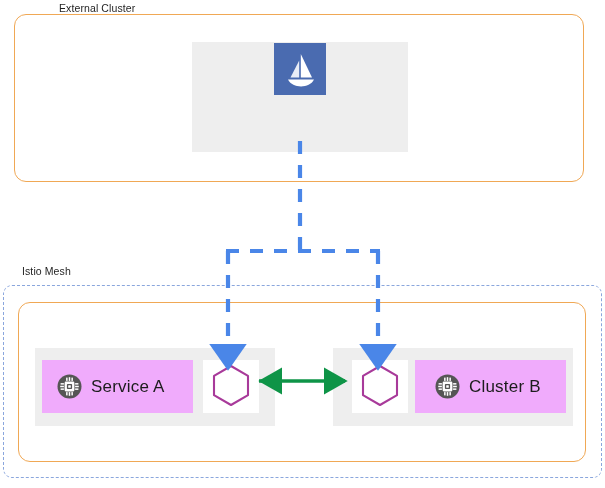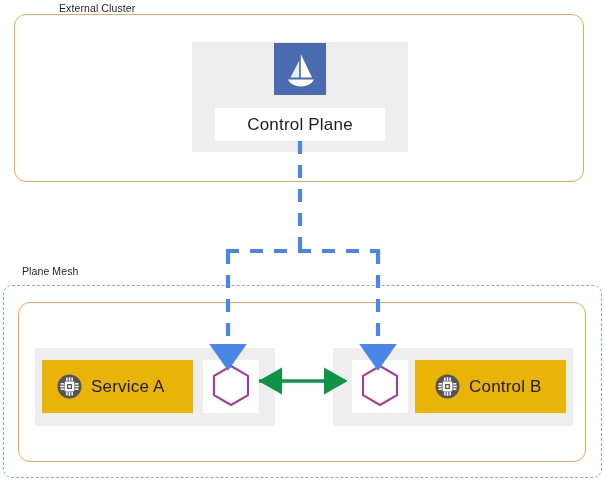--- a/index.html
+++ b/index.html
@@ -103,21 +103,21 @@
     height: 78px;
     background: #eeeeee;
   }
   .svc-shell.left  { left: 35px;  width: 240px; }
   .svc-shell.right { left: 333px; width: 240px; }
 
   .svc-namebox {
     position: absolute;
     top: 360px;
     height: 53px;
-    background: #eab308;
+    background: #f0abfc;
     display: flex;
     align-items: center;
     gap: 9px;
     box-sizing: border-box;
   }
   .svc-namebox.left  { left: 42px;  width: 151px; padding-left: 15px; }
   .svc-namebox.right { left: 415px; width: 151px; padding-left: 20px; }
   .svc-namebox span.svc-label {
     font-size: 17px;
     color: #1c1c1c;
@@ -163,25 +163,22 @@
       <rect x="0" y="0" width="52" height="52" fill="#4a6bb0"></rect>
 
       <path d="M26.8 11 L26.8 34.5 L38 34.5 Z" fill="#ffffff"></path>
 
       <path d="M25.2 17.5 L25.2 34.5 L16.5 34.5 Z" fill="#ffffff" opacity="0.88"></path>
 
       <path d="M14 36.6 L40 36.6 C37.5 41.6 32.4 43.4 27 43.4 C21.6 43.4 16.5 41.6 14 36.6 Z" fill="#ffffff"></path>
     </svg>
   </div>
 
-  <div class="cp-namebox">
-    <span>Control Plane</span>
-  </div>
-
-  <div class="group-label" style="left:22px; top:265px;">Plane Mesh</div>
+
+  <div class="group-label" style="left:22px; top:265px;">Istio Mesh</div>
   <div class="mesh-dashed-box"></div>
   <div class="mesh-inner-box"></div>
 
   <div class="svc-shell left"></div>
 
   <div class="svc-namebox left">
     <span>
       <svg class="chip-icon" width="25" height="25" viewBox="0 0 25 25" aria-hidden="true">
         <circle cx="12.5" cy="12.5" r="12" fill="#555555"></circle>
         <g fill="#ffffff">
@@ -244,21 +241,21 @@
           <rect x="14.4" y="18.1" width="1.5" height="3.3"></rect>
           <rect x="3.6" y="9.1" width="3.3" height="1.5"></rect>
           <rect x="3.2" y="11.75" width="3.7" height="1.5"></rect>
           <rect x="3.6" y="14.4" width="3.3" height="1.5"></rect>
           <rect x="18.1" y="9.1" width="3.3" height="1.5"></rect>
           <rect x="18.1" y="11.75" width="3.7" height="1.5"></rect>
           <rect x="18.1" y="14.4" width="3.3" height="1.5"></rect>
         </g>
       </svg>
     </span>
-    <span class="svc-label">Control B</span>
+    <span class="svc-label">Cluster B</span>
   </div>
 
   <svg id="wires" viewBox="0 0 605 488">
     <defs>
       <marker id="blue-arrow" markerWidth="9" markerHeight="9" refX="2.2" refY="4.5" orient="auto" markerUnits="strokeWidth">
         <path d="M0,0 L0,9 L6.4,4.5 z" fill="#4a86e8"></path>
       </marker>
       <marker id="green-arrow-end" markerWidth="8" markerHeight="8" refX="6.2" refY="4" orient="auto" markerUnits="strokeWidth">
         <path d="M0,0 L0,8 L7,4 z" fill="#0e9447"></path>
       </marker>

